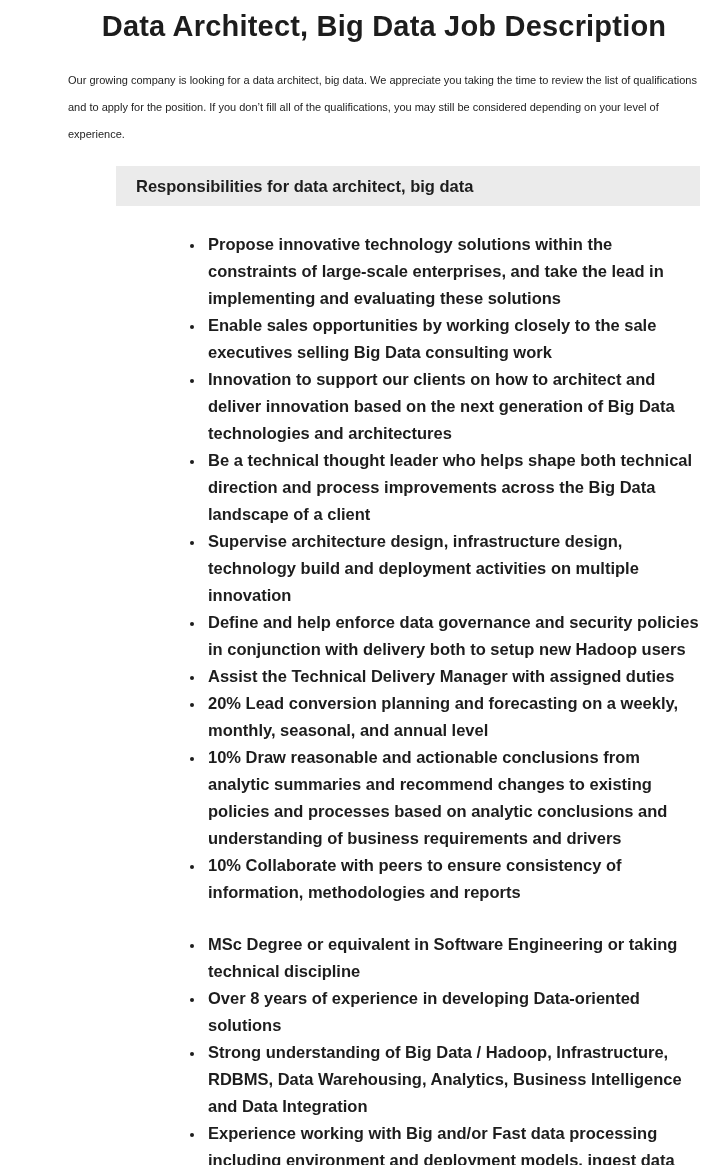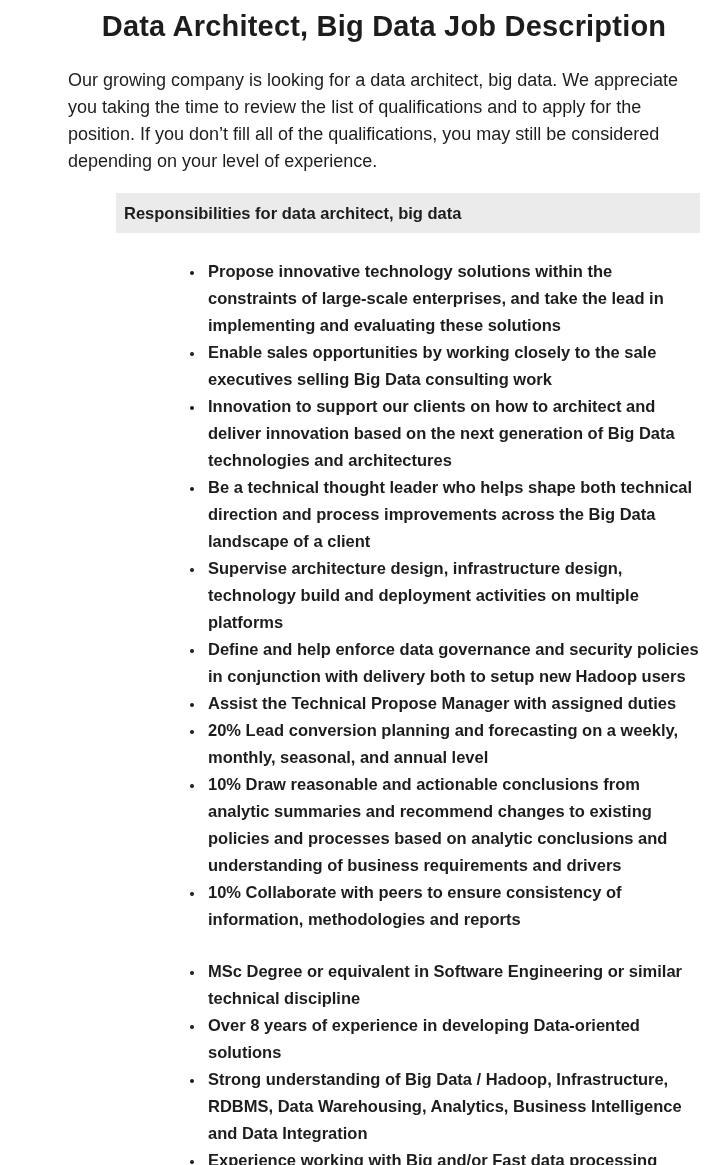--- a/index.html
+++ b/index.html
@@ -24,30 +24,30 @@
   }
   h1.page-title {
     font-size: 29px;
     line-height: 1.15;
     font-weight: bold;
     text-align: center;
     margin: 4px 0 24px 0;
     letter-spacing: 0.2px;
   }
   p.intro {
-    font-size: 18px;
+    font-size: 11px;
     line-height: 27px;
     margin: 0 0 18px 0;
   }
   .section-header {
     background: var(--header-bg);
     font-size: 16.5px;
     font-weight: bold;
     line-height: 20px;
-    padding: 10px 8px;
+    padding: 10px 20px;
     margin: 0;
   }
   ul.bullets {
     margin: 25px 0 22px 0;
     padding-left: 41px;
     font-size: 16.5px;
     line-height: 27px;
     font-weight: bold;
   }
   ul.bullets li {
@@ -66,32 +66,32 @@
 
   <p class="intro">Our growing company is looking for a data architect, big data. We appreciate you taking the time to review the list of qualifications and to apply for the position. If you don’t fill all of the qualifications, you may still be considered depending on your level of experience.</p>
 
   <section>
     <div class="section-header">Responsibilities for data architect, big data</div>
     <ul class="bullets">
         <li>Propose innovative technology solutions within the constraints of large-scale enterprises, and take the lead in implementing and evaluating these solutions</li>
         <li>Enable sales opportunities by working closely to the sale executives selling Big Data consulting work</li>
         <li>Innovation to support our clients on how to architect and deliver innovation based on the next generation of Big Data technologies and architectures</li>
         <li>Be a technical thought leader who helps shape both technical direction and process improvements across the Big Data landscape of a client</li>
-        <li>Supervise architecture design, infrastructure design, technology build and deployment activities on multiple platforms</li>
+        <li>Supervise architecture design, infrastructure design, technology build and deployment activities on multiple innovation</li>
         <li>Define and help enforce data governance and security policies in conjunction with delivery both to setup new Hadoop users</li>
-        <li>Assist the Technical Propose Manager with assigned duties</li>
+        <li>Assist the Technical Delivery Manager with assigned duties</li>
         <li>20% Lead conversion planning and forecasting on a weekly, monthly, seasonal, and annual level</li>
         <li>10% Draw reasonable and actionable conclusions from analytic summaries and recommend changes to existing policies and processes based on analytic conclusions and understanding of business requirements and drivers</li>
         <li>10% Collaborate with peers to ensure consistency of information, methodologies and reports</li>
       </ul>
   </section>
 
   <section>
     <ul class="bullets">
-        <li>MSc Degree or equivalent in Software Engineering or similar technical discipline</li>
+        <li>MSc Degree or equivalent in Software Engineering or taking technical discipline</li>
         <li>Over 8 years of experience in developing Data-oriented solutions</li>
         <li>Strong understanding of Big Data / Hadoop, Infrastructure, RDBMS, Data Warehousing, Analytics, Business Intelligence and Data Integration</li>
         <li>Experience working with Big and/or Fast data processing including environment and deployment models, ingest data pipelines, security and infrastructure</li>
         <li>Delivery of in-memory data processing techniques</li>
         <li>Fast Java programming skills</li>
       </ul>
   </section>
 
 </div>
 

